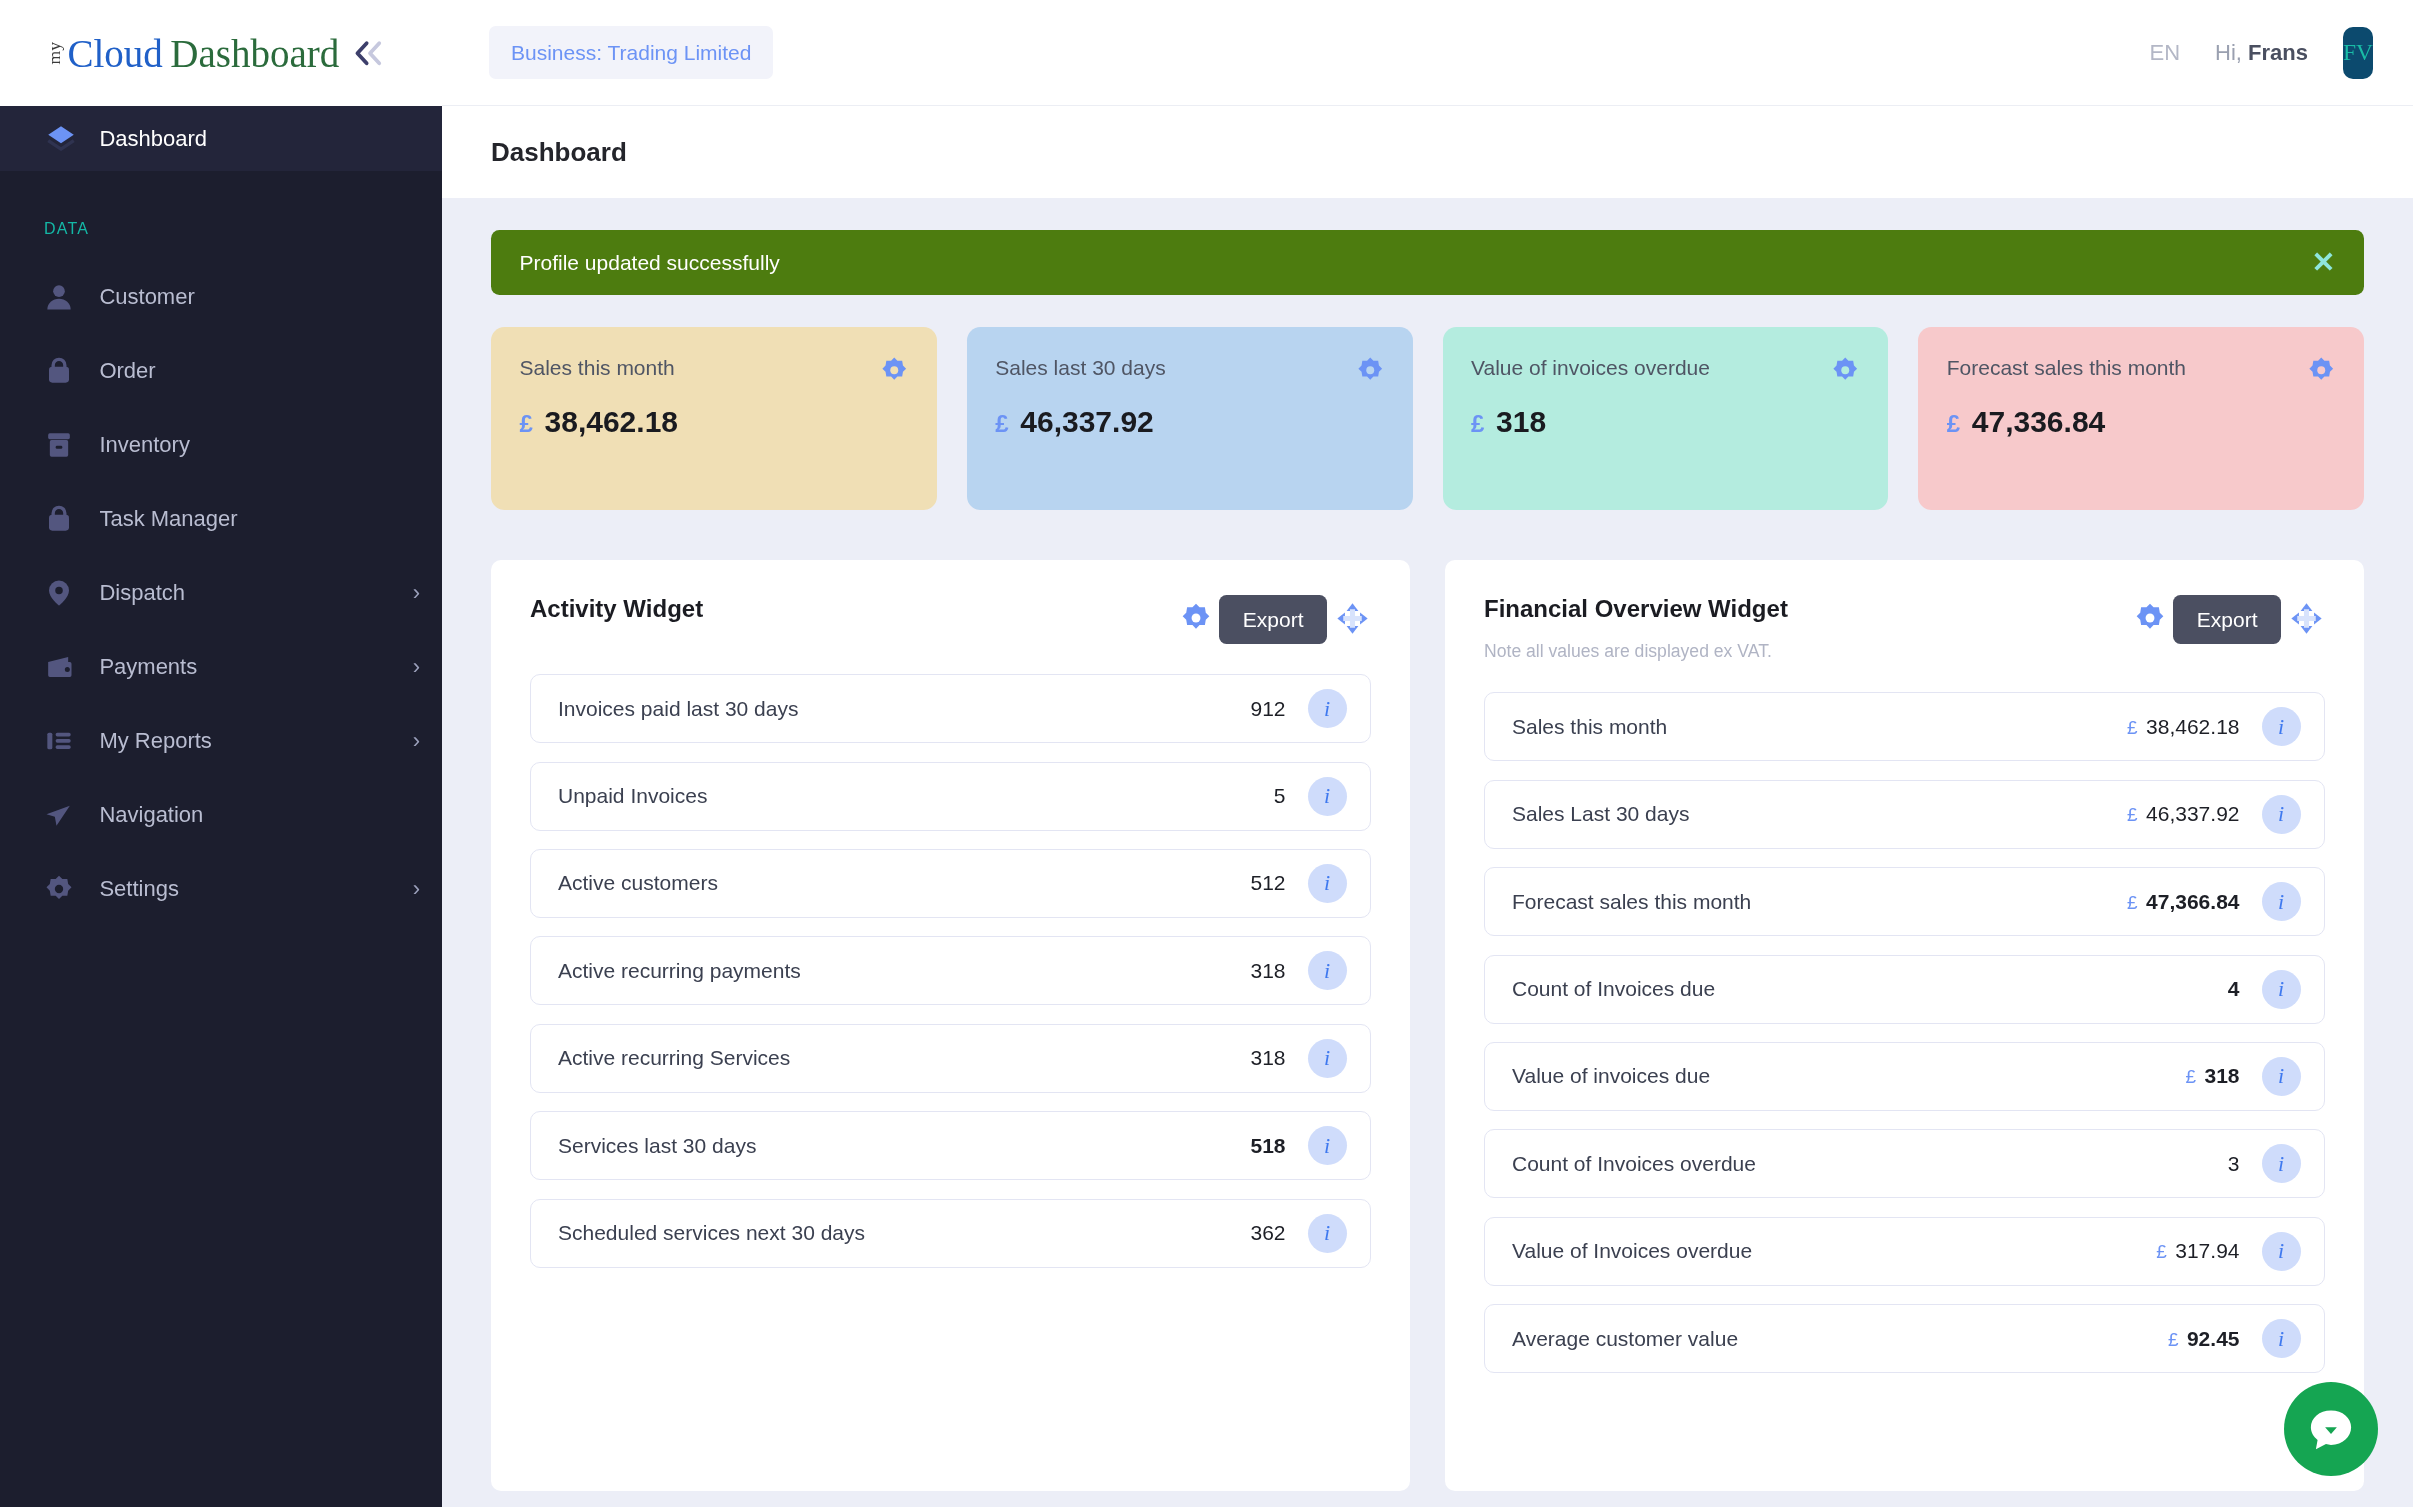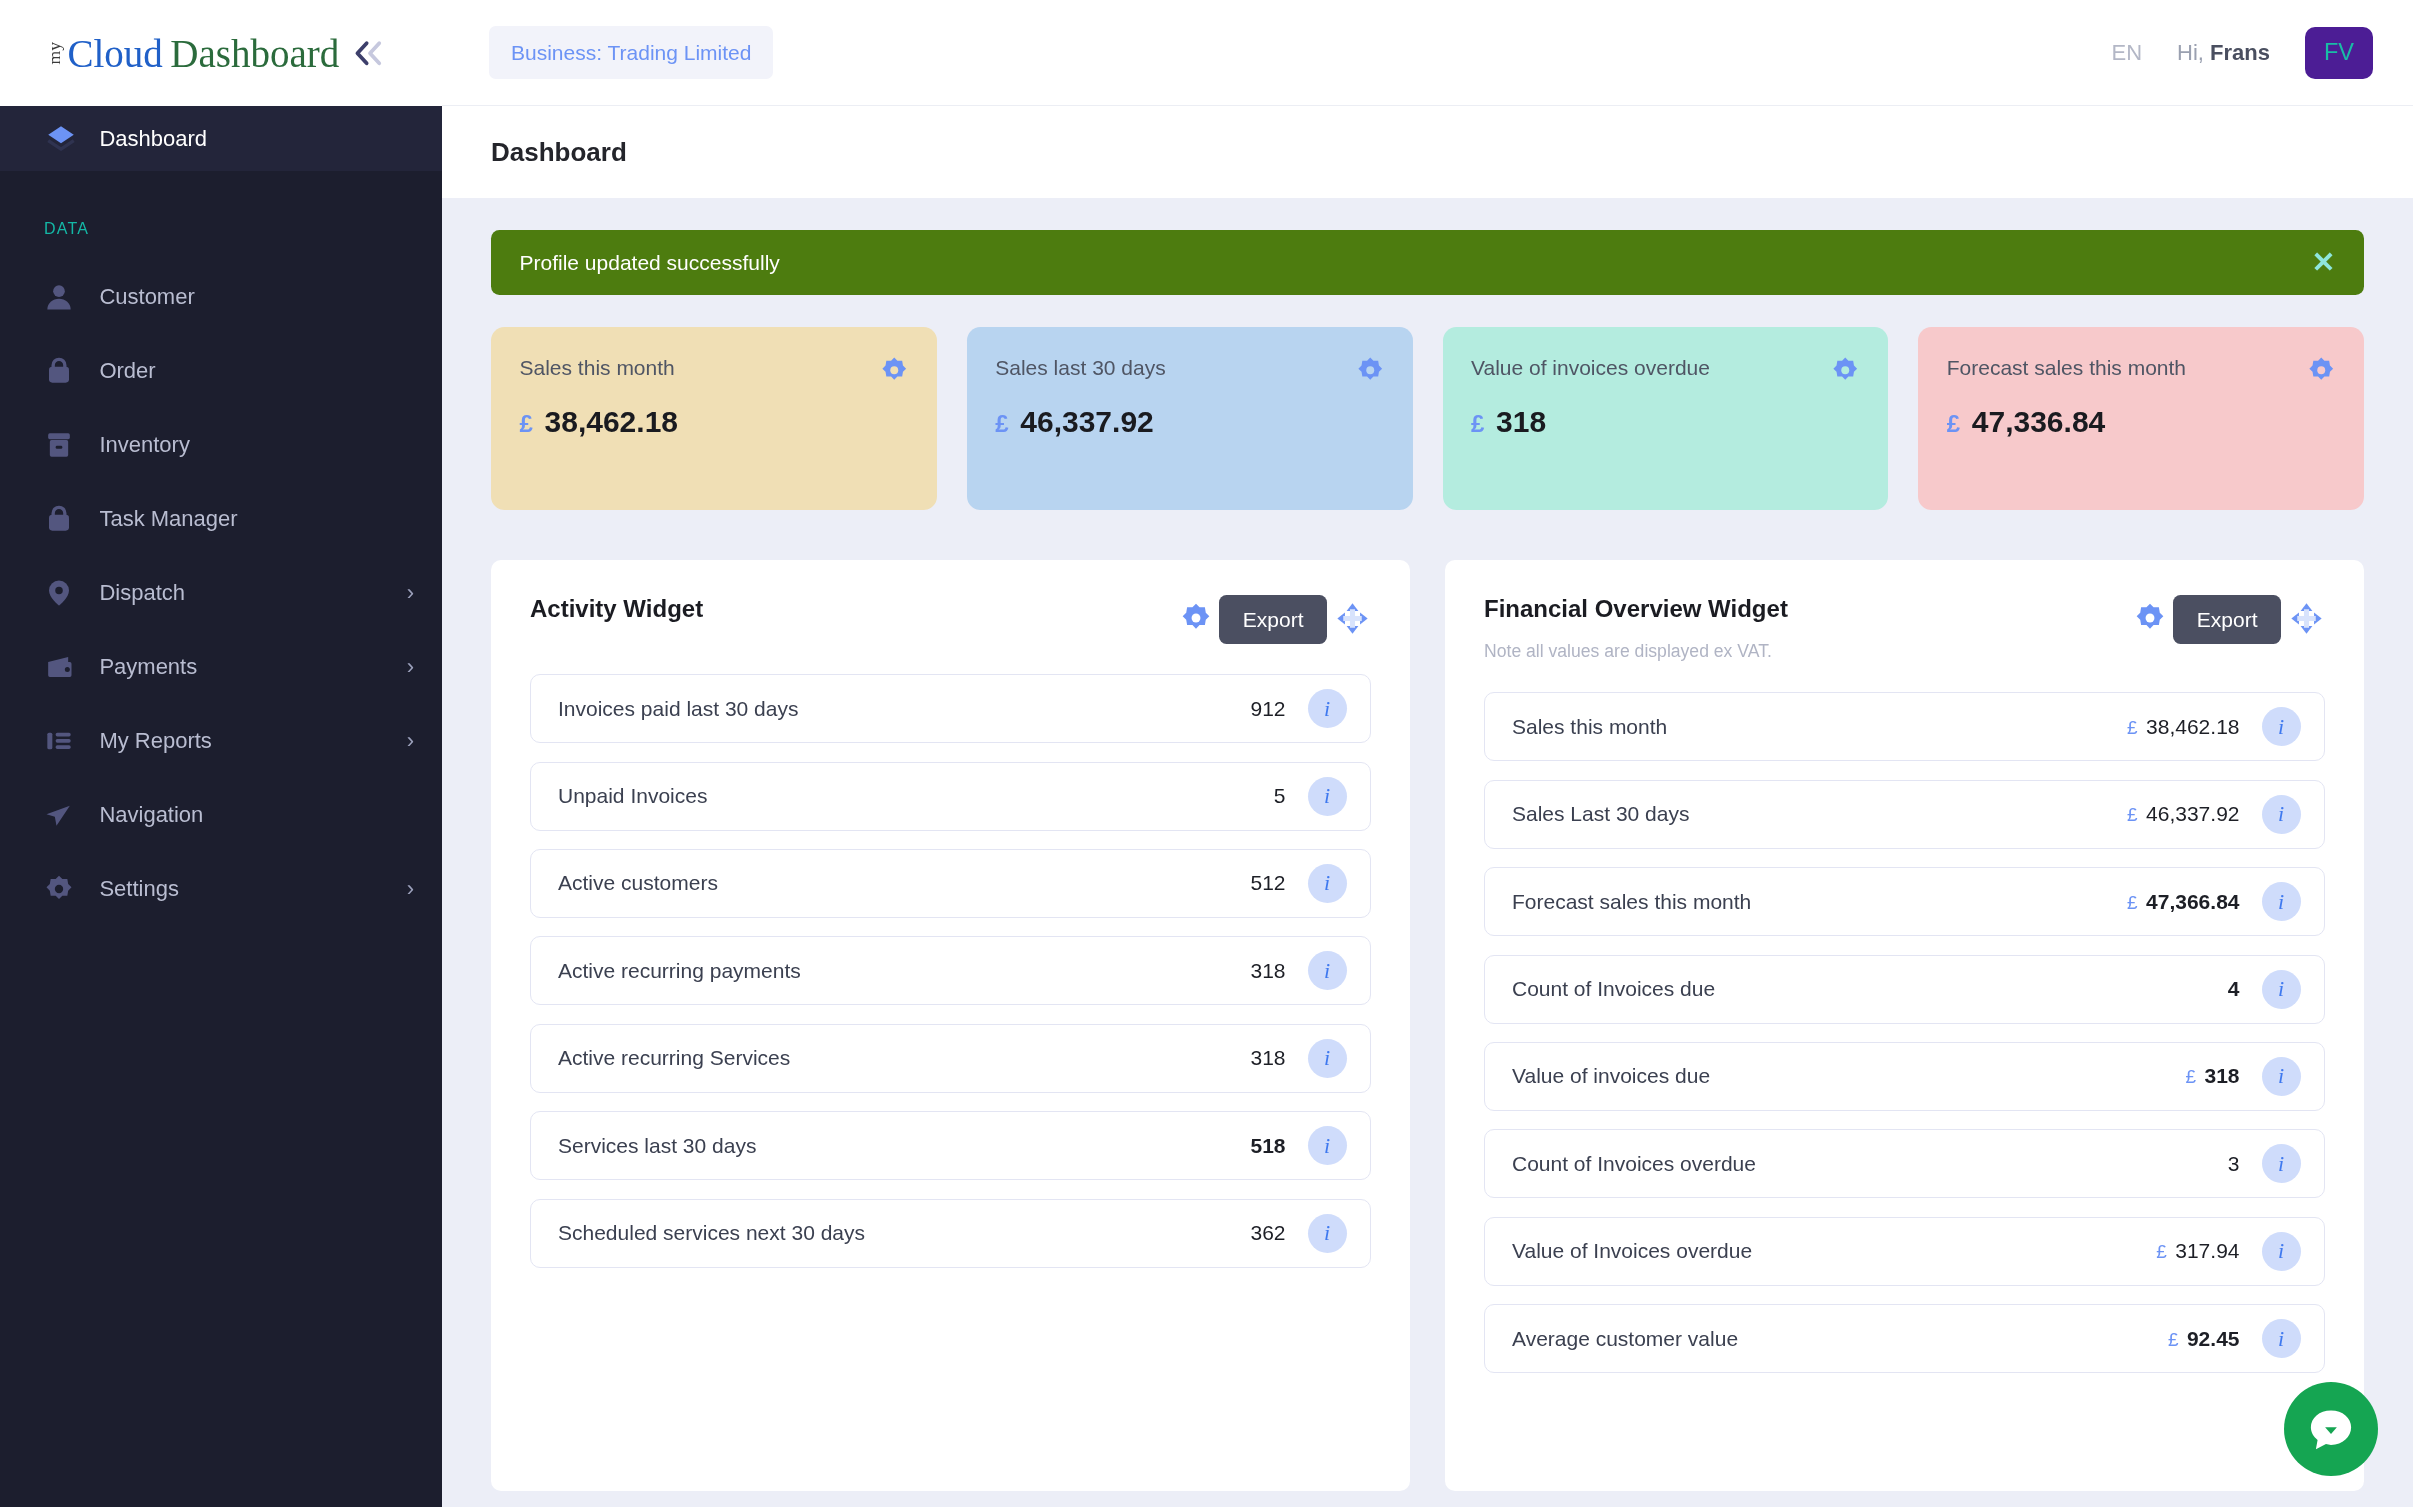--- a/index.html
+++ b/index.html
@@ -53,21 +53,21 @@
   }
   .nav-active .nav-label { color: #ffffff; font-size: 22px; }
   .nav-icon { width: 37px; flex: 0 0 37px; display: flex; align-items: center; }
   .nav-label { font-size: 22px; color: #b9bdd1; margin-left: 18.4px; flex: 1; }
   .section-label {
     color: #14b8a6; font-size: 16px; letter-spacing: 1.2px;
     padding: 49px 0 22px 44px;
   }
   .nav-item {
     height: 74px; display: flex; align-items: center;
-    padding-left: 44px; padding-right: 28px; cursor: pointer;
+    padding-left: 44px; padding-right: 22px; cursor: pointer;
   }
   .chev { color: #9ba0bb; font-size: 22px; }
 
   
   .main { flex: 1; height: 1508px; display: flex; flex-direction: column; overflow: hidden; }
   .topbar {
     height: 106px; background: #ffffff;
     display: flex; align-items: center;
     padding: 0 40px 0 47px;
     border-bottom: 0.8px solid #eceef4;
@@ -75,24 +75,24 @@
   .biz-chip {
     background: #f2f3fa; color: #6c93f5;
     padding: 14.3px 22px; border-radius: 6.7px;
     font-size: 21px; cursor: pointer;
   }
   .top-right { margin-left: auto; display: flex; align-items: center; gap: 35px; }
   .lang { color: #b3b7c6; font-size: 22px; cursor: pointer; }
   .hi { color: #9aa0b0; font-size: 22px; }
   .hi b { color: #4a4f60; font-weight: bold; }
   .avatar {
-    width: 68px; height: 52px; border-radius: 10px;
-    background: #4c1d95; color: #19bca6;
+    width: 30px; height: 52px; border-radius: 10px;
+    background: #0c4a6e; color: #19bca6;
     display: flex; align-items: center; justify-content: center;
-    font-size: 23.5px; cursor: pointer;
+    font-size: 23.5px; cursor: pointer; font-family: Liberation Serif, serif;
   }
   .pagebar {
     height: 92px; background: #ffffff;
     display: flex; align-items: center; padding-left: 49px;
   }
   .page-title { font-size: 26px; color: #24252b; font-weight: bold; }
 
   .content {
     flex: 1; background: #eceef7;
     padding: 32px 49px 0 49px;

